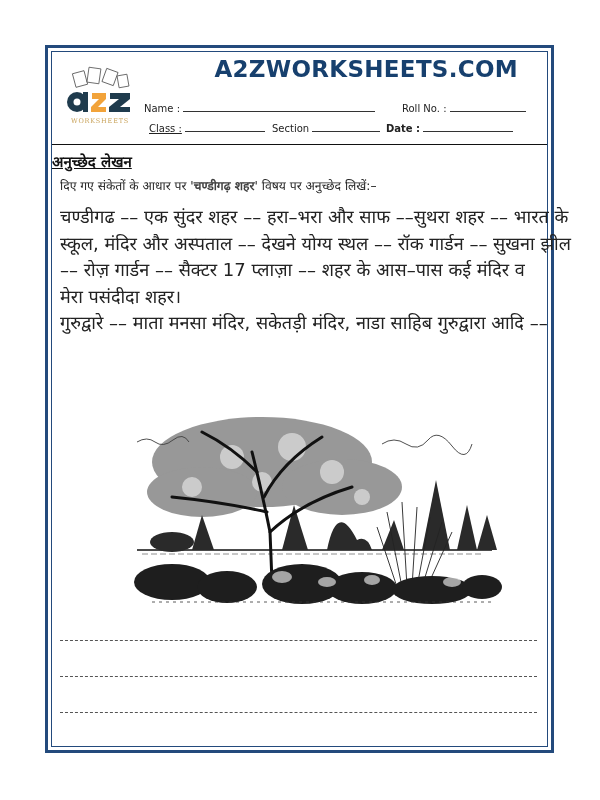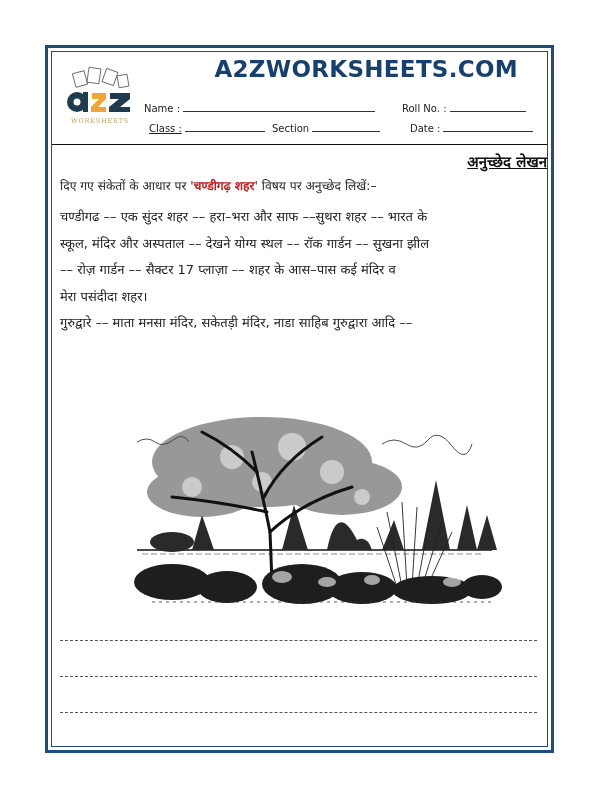--- a/index.html
+++ b/index.html
@@ -20,26 +20,26 @@
   .site-title {
     position:absolute; left:136px; top:4px; width:330px; text-align:right;
     font-family:"DejaVu Sans", sans-serif; font-weight:bold; font-size:23px;
     color:#17406e; letter-spacing:0.3px;
   }
   .field { position:absolute; font-family:"DejaVu Sans", sans-serif; font-size:10px; color:#222; white-space:nowrap; }
   .field .line { display:inline-block; border-bottom:1px solid #333; height:9px; vertical-align:baseline; margin-left:3px; }
 
   .content { position:absolute; left:0; right:0; top:93px; }
   .heading {
-    text-align:right; margin-top:6px; font-family:"DejaVu Sans", sans-serif;
+    text-align:left; margin-top:6px; font-family:"DejaVu Sans", sans-serif;
     font-size:15px; font-weight:bold; color:#111; text-decoration:underline;
   }
   .instruction { margin:6px 0 0 8px; font-size:12.2px; color:#222; }
-  .instruction b { color:#b91c1c; }
-  .paragraph { margin:10px 10px 0 8px; font-size:13px; line-height:26.5px; color:#222; text-align:justify; }
+  .instruction b { color:#404040; }
+  .paragraph { margin:10px 10px 0 8px; font-size:18px; line-height:26.5px; color:#222; text-align:justify; }
   .para-line { display:block; white-space:nowrap; }
 
   .illustration { position:absolute; left:80px; top:350px; width:380px; height:210px; }
 
   .write-lines { position:absolute; left:8px; right:10px; top:588px; }
   .write-line { height:0; border-top:1.5px dashed #555; margin-bottom:35px; }
 </style>
 </head>
 <body>
 
@@ -71,21 +71,21 @@
       </div>
       <div class="field" style="left:97px; top:70px;text-decoration:underline;">
         <span>Class :</span><span class="line" style="width:80px;"></span>
       </div>
       <div class="field" style="left:220px; top:70px;">
         <span>Section</span><span class="line" style="width:68px;"></span>
       </div>
       <div class="field" style="left:350px; top:50px;text-align:right;">
         <span>Roll No. :</span><span class="line" style="width:76px;"></span>
       </div>
-      <div class="field" style="left:358px; top:70px;">
+      <div class="field" style="left:334px; top:70px;font-weight:bold;">
         <span>Date :</span><span class="line" style="width:90px;"></span>
       </div>
     </div>
 
     <div class="content">
       <div class="heading">अनुच्छेद लेखन</div>
       <div class="instruction">
         <span>दिए गए संकेतों के आधार पर '</span><b>चण्डीगढ़ शहर</b><span>' विषय पर अनुच्छेद लिखें:–</span>
       </div>
       <div class="paragraph">

